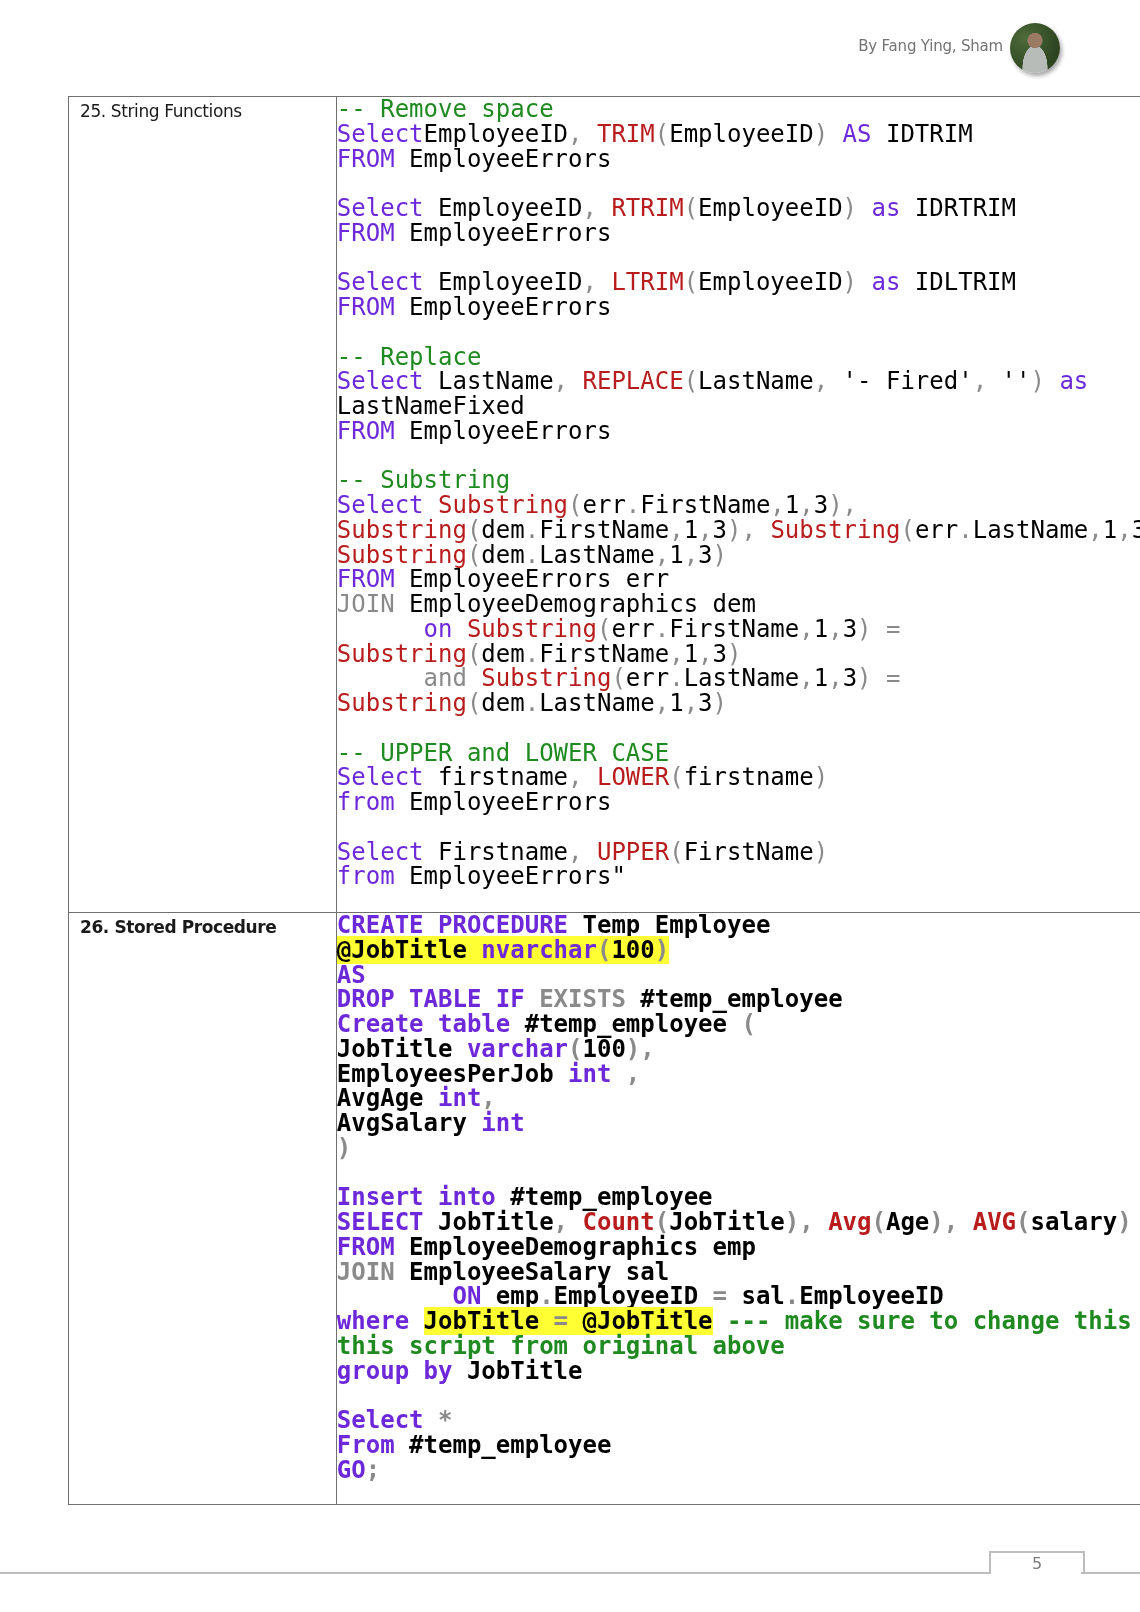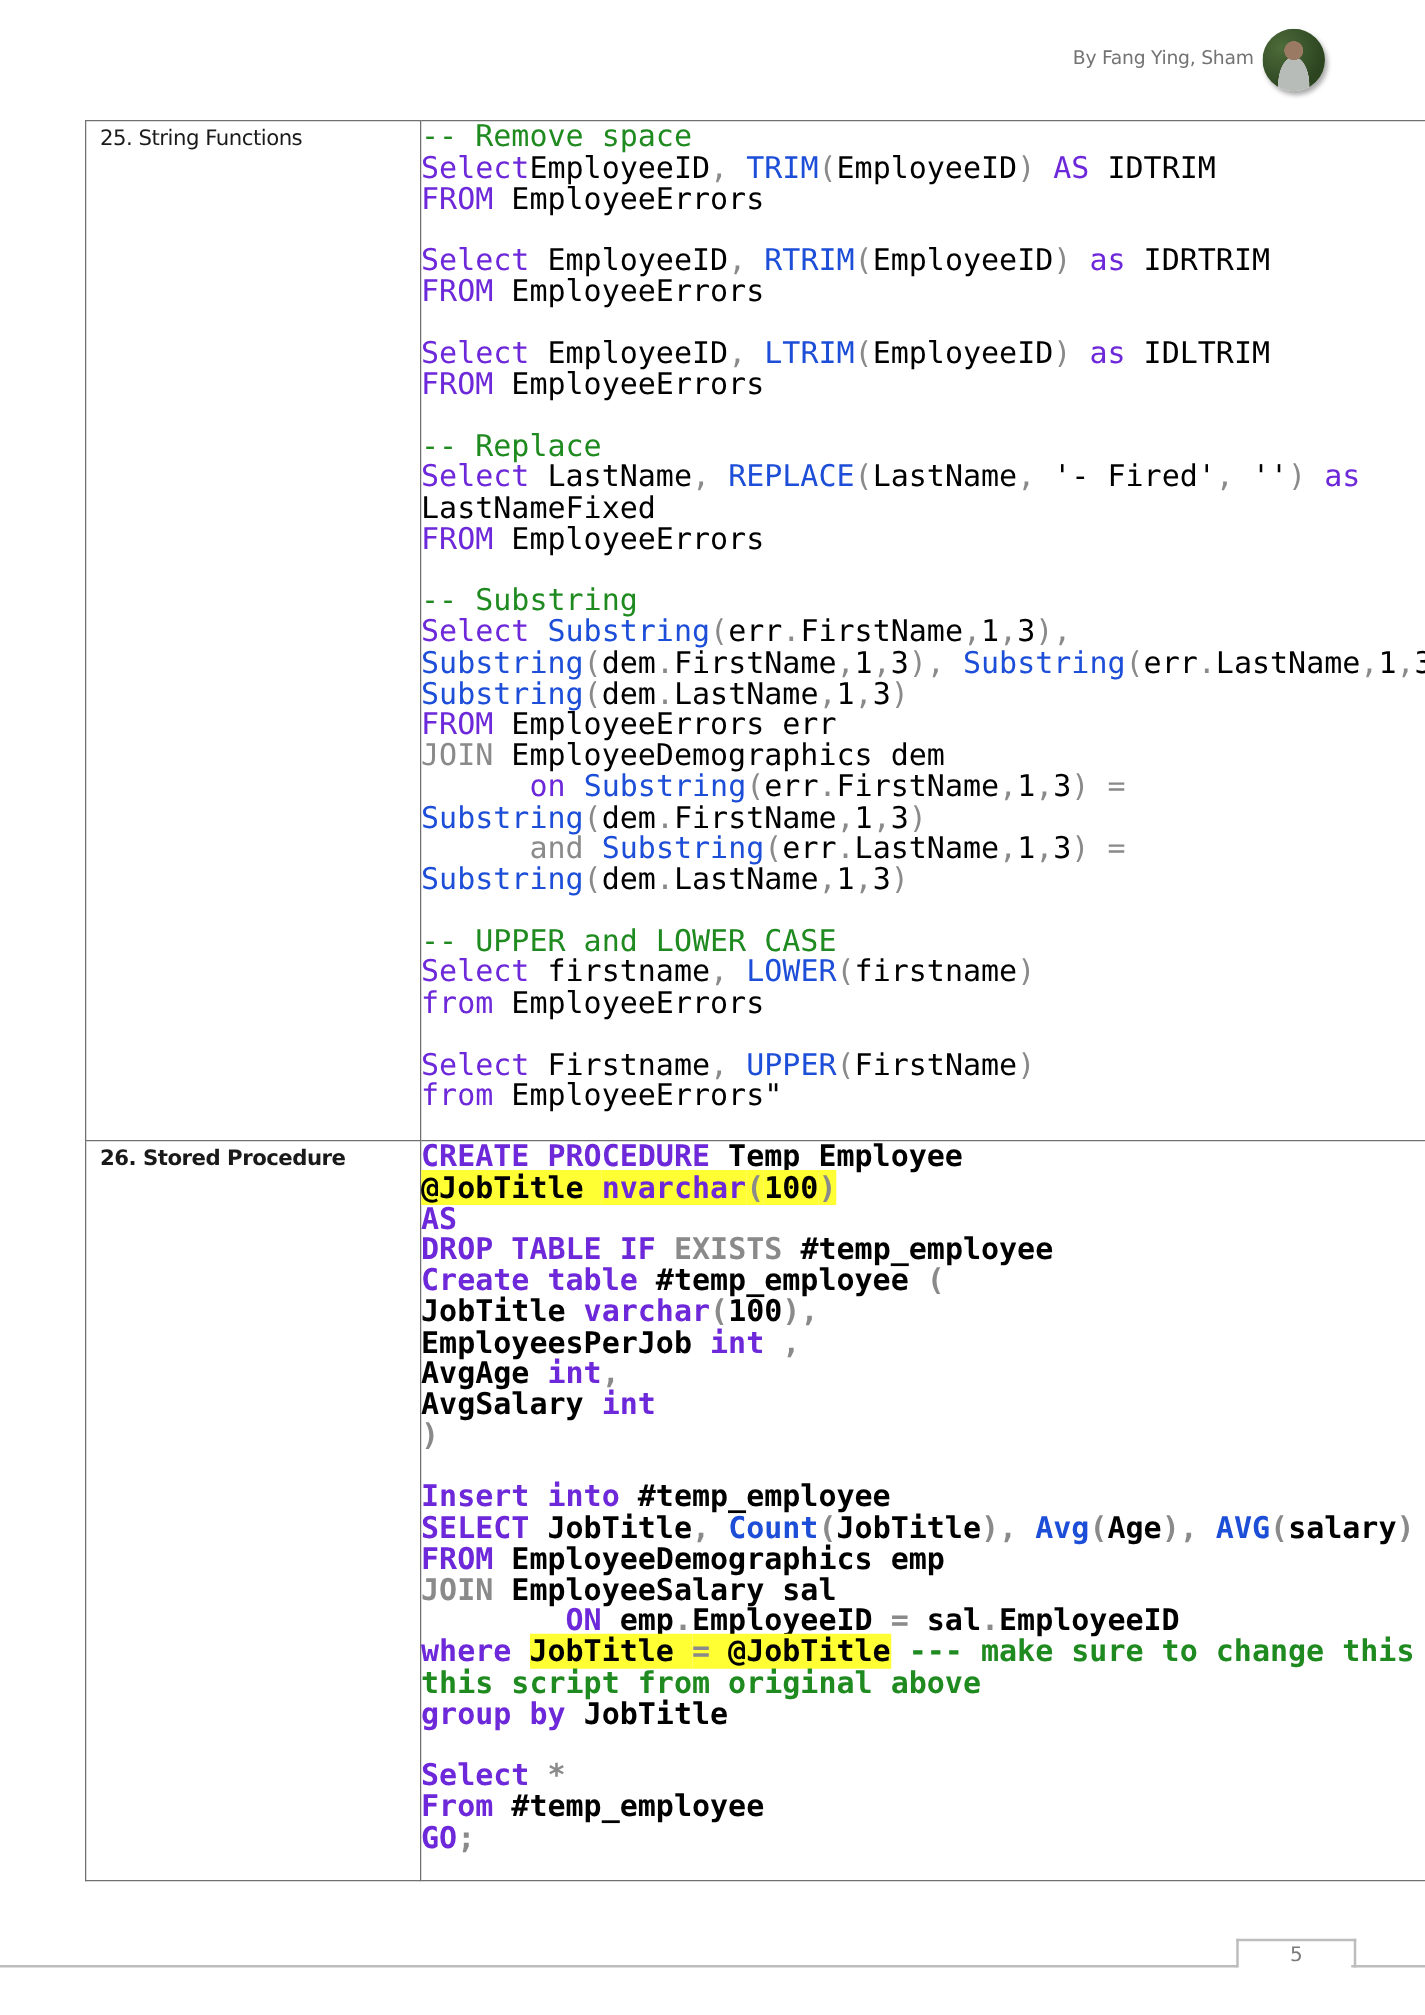--- a/index.html
+++ b/index.html
@@ -11,21 +11,21 @@
                 radial-gradient(circle at 30% 30%, #4d6b3a, #2c4420 70%);
     box-shadow: 2px 3px 4px rgba(0,0,0,0.35); }
   table.doc { position: absolute; left: 68px; top: 96px; width: 1108px; border-collapse: collapse; }
   table.doc td { border: 1.5px solid #707070; vertical-align: top; padding: 0; }
   td.label-cell { width: 300px; }
   .row-label { font-family: "DejaVu Sans", sans-serif; font-size: 17px; color: #1a1a1a; padding: 4px 0 0 11px; letter-spacing: -0.4px; }
   td.code-cell { padding: 2px 0 0 11px; }
   .code { font-family: "DejaVu Sans Mono", monospace; font-size: 24px; line-height: 24.75px; white-space: pre; color: #000000; }
   .code .ln { display: block; height: 24.75px; }
   .kw { color: #6d28d9; }
-  .fn { color: #1d4ed8; }
+  .fn { color: #b91c1c; }
   .cm { color: #1f8a1f; }
   .st { color: #000000; }
   .gy { color: #8a8a8a; }
   .hl { background: #ffff33; }
   .row1 td { height: 815px; }
   .row2 td { height: 591px; font-weight: bold; }
   .footer-line-left { position: absolute; left: 0; top: 1572px; width: 990px; border-top: 2px solid #bdbdbd; }
   .footer-line-right { position: absolute; left: 1081px; top: 1572px; width: 59px; border-top: 2px solid #bdbdbd; }
   .page-box { position: absolute; left: 989px; top: 1551px; width: 92px; height: 21px; border: 2px solid #bdbdbd; border-bottom: none; text-align: center; font-family: "DejaVu Sans", sans-serif; font-size: 16px; color: #7a7a7a; line-height: 22px; }
 </style>

